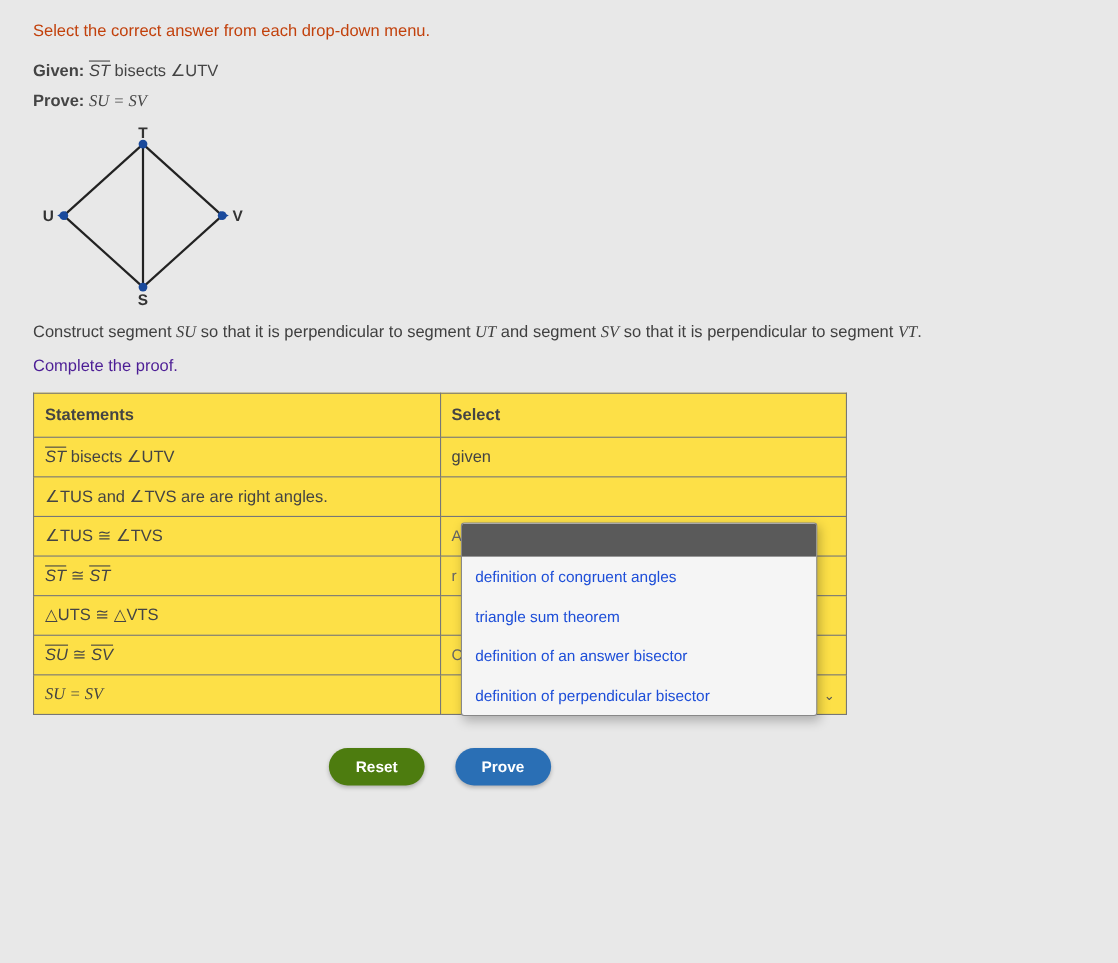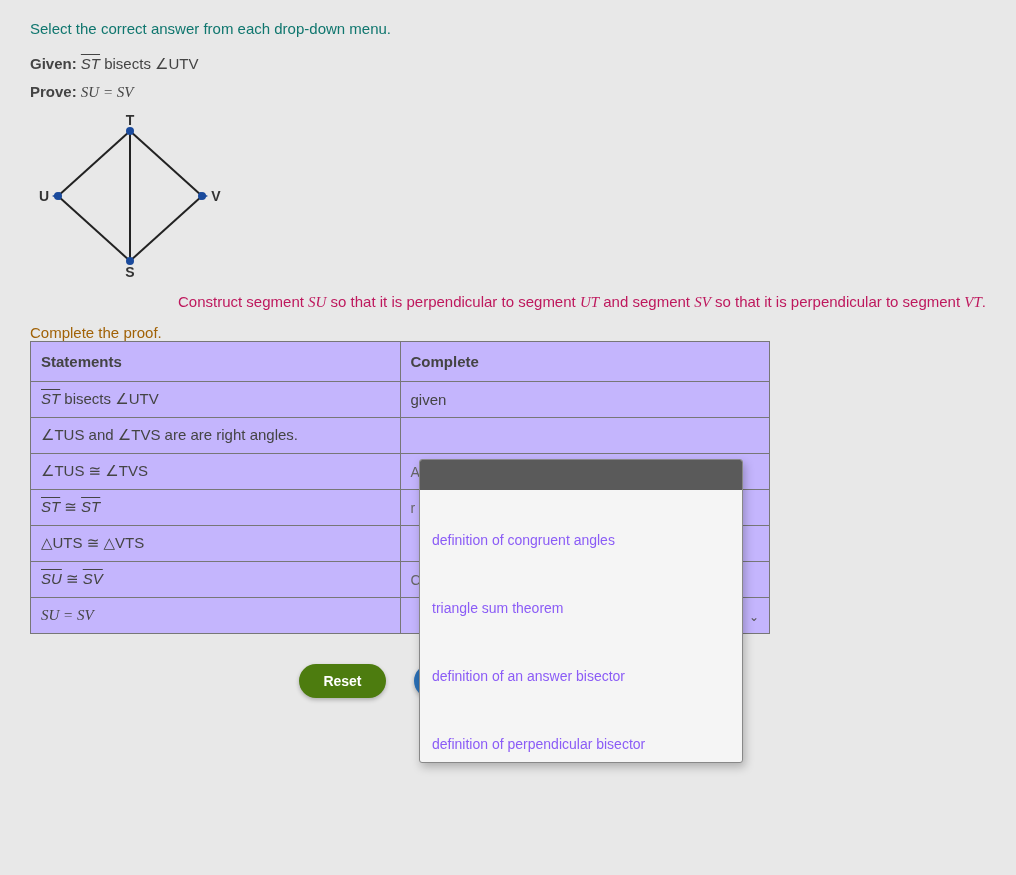--- a/index.html
+++ b/index.html
@@ -5,33 +5,33 @@
   * { box-sizing: border-box; margin: 0; padding: 0; }
   body {
     font-family: Arial, Helvetica, sans-serif;
     background: #e8e8e8;
     width: 1016px;
     height: 875px;
     padding: 20px 30px;
     color: #4a4a4a;
     font-size: 15px;
   }
-  .instruction { margin-bottom: 18px; color: #0f766e; }
+  .instruction { margin-bottom: 18px; color: #c2410c; }
   .given-row { margin-bottom: 10px; color: #444; }
   .given-row b { font-weight: bold; }
   .overline { text-decoration: overline; font-style: italic; margin-top: 21px; }
   .math { font-style: italic; font-family: 'Times New Roman', serif; }
   .diagram-wrap { margin: 10px 0 10px 0; }
   svg.diagram { display: block; }
-  .construct { margin: 8px 0 10px 0; color: #be185d; line-height: 1.5; text-align: right; }
-  .complete { color: #a16207; }
+  .construct { margin: 8px 0 10px 0; color: #404040; line-height: 1.5; }
+  .complete { margin-bottom: 16px; color: #4c1d95; }
   table.proof {
     border-collapse: collapse;
     width: 740px;
-    background: #c4b5fd;
+    background: #fde047;
   }
   table.proof th, table.proof td {
     border: 1px solid #777;
     padding: 8px 10px;
     text-align: left;
     vertical-align: middle;
     height: 36px;
     font-size: 15px;
     color: #444;
   }
@@ -61,23 +61,22 @@
     border-radius: 3px;
     overflow: hidden;
   }
   .dropdown-open .hdr {
     background: #5a5a5a;
     height: 30px;
   }
   .dropdown-open .opt {
     padding: 10px 12px;
     font-size: 14px;
-    color: #8b5cf6;
+    color: #1d4ed8;
     cursor: pointer;
-    margin-top: 32px;
   }
   .reason-cell { position: relative; }
   .cell-placeholder { color: #666; font-size: 14px; }
   .btn-row {
     width: 740px;
     text-align: center;
     margin-top: 30px;
   }
   .btn {
     display: inline-block;
@@ -133,21 +132,21 @@
   <span>Construct segment </span><span class="math">SU</span><span> so that it is perpendicular to segment </span><span class="math">UT</span><span> and segment </span><span class="math">SV</span><span> so that it is perpendicular to segment </span><span class="math">VT</span><span>.</span>
 </div>
 
 <div class="complete">Complete the proof.</div>
 
 <div style="position:relative;">
 <table class="proof">
   <tbody>
         <tr>
     <th class="col-stmt">Statements</th>
-    <th class="col-reason">Complete</th>
+    <th class="col-reason">Select</th>
   </tr>
   <tr>
     <td>
       <span class="overline">ST</span><span> bisects ∠UTV</span>
     </td>
     <td>given</td>
   </tr>
   <tr>
     <td>∠TUS and ∠TVS are are right angles.</td>
     <td class="reason-cell" style="position:relative;"></td>

